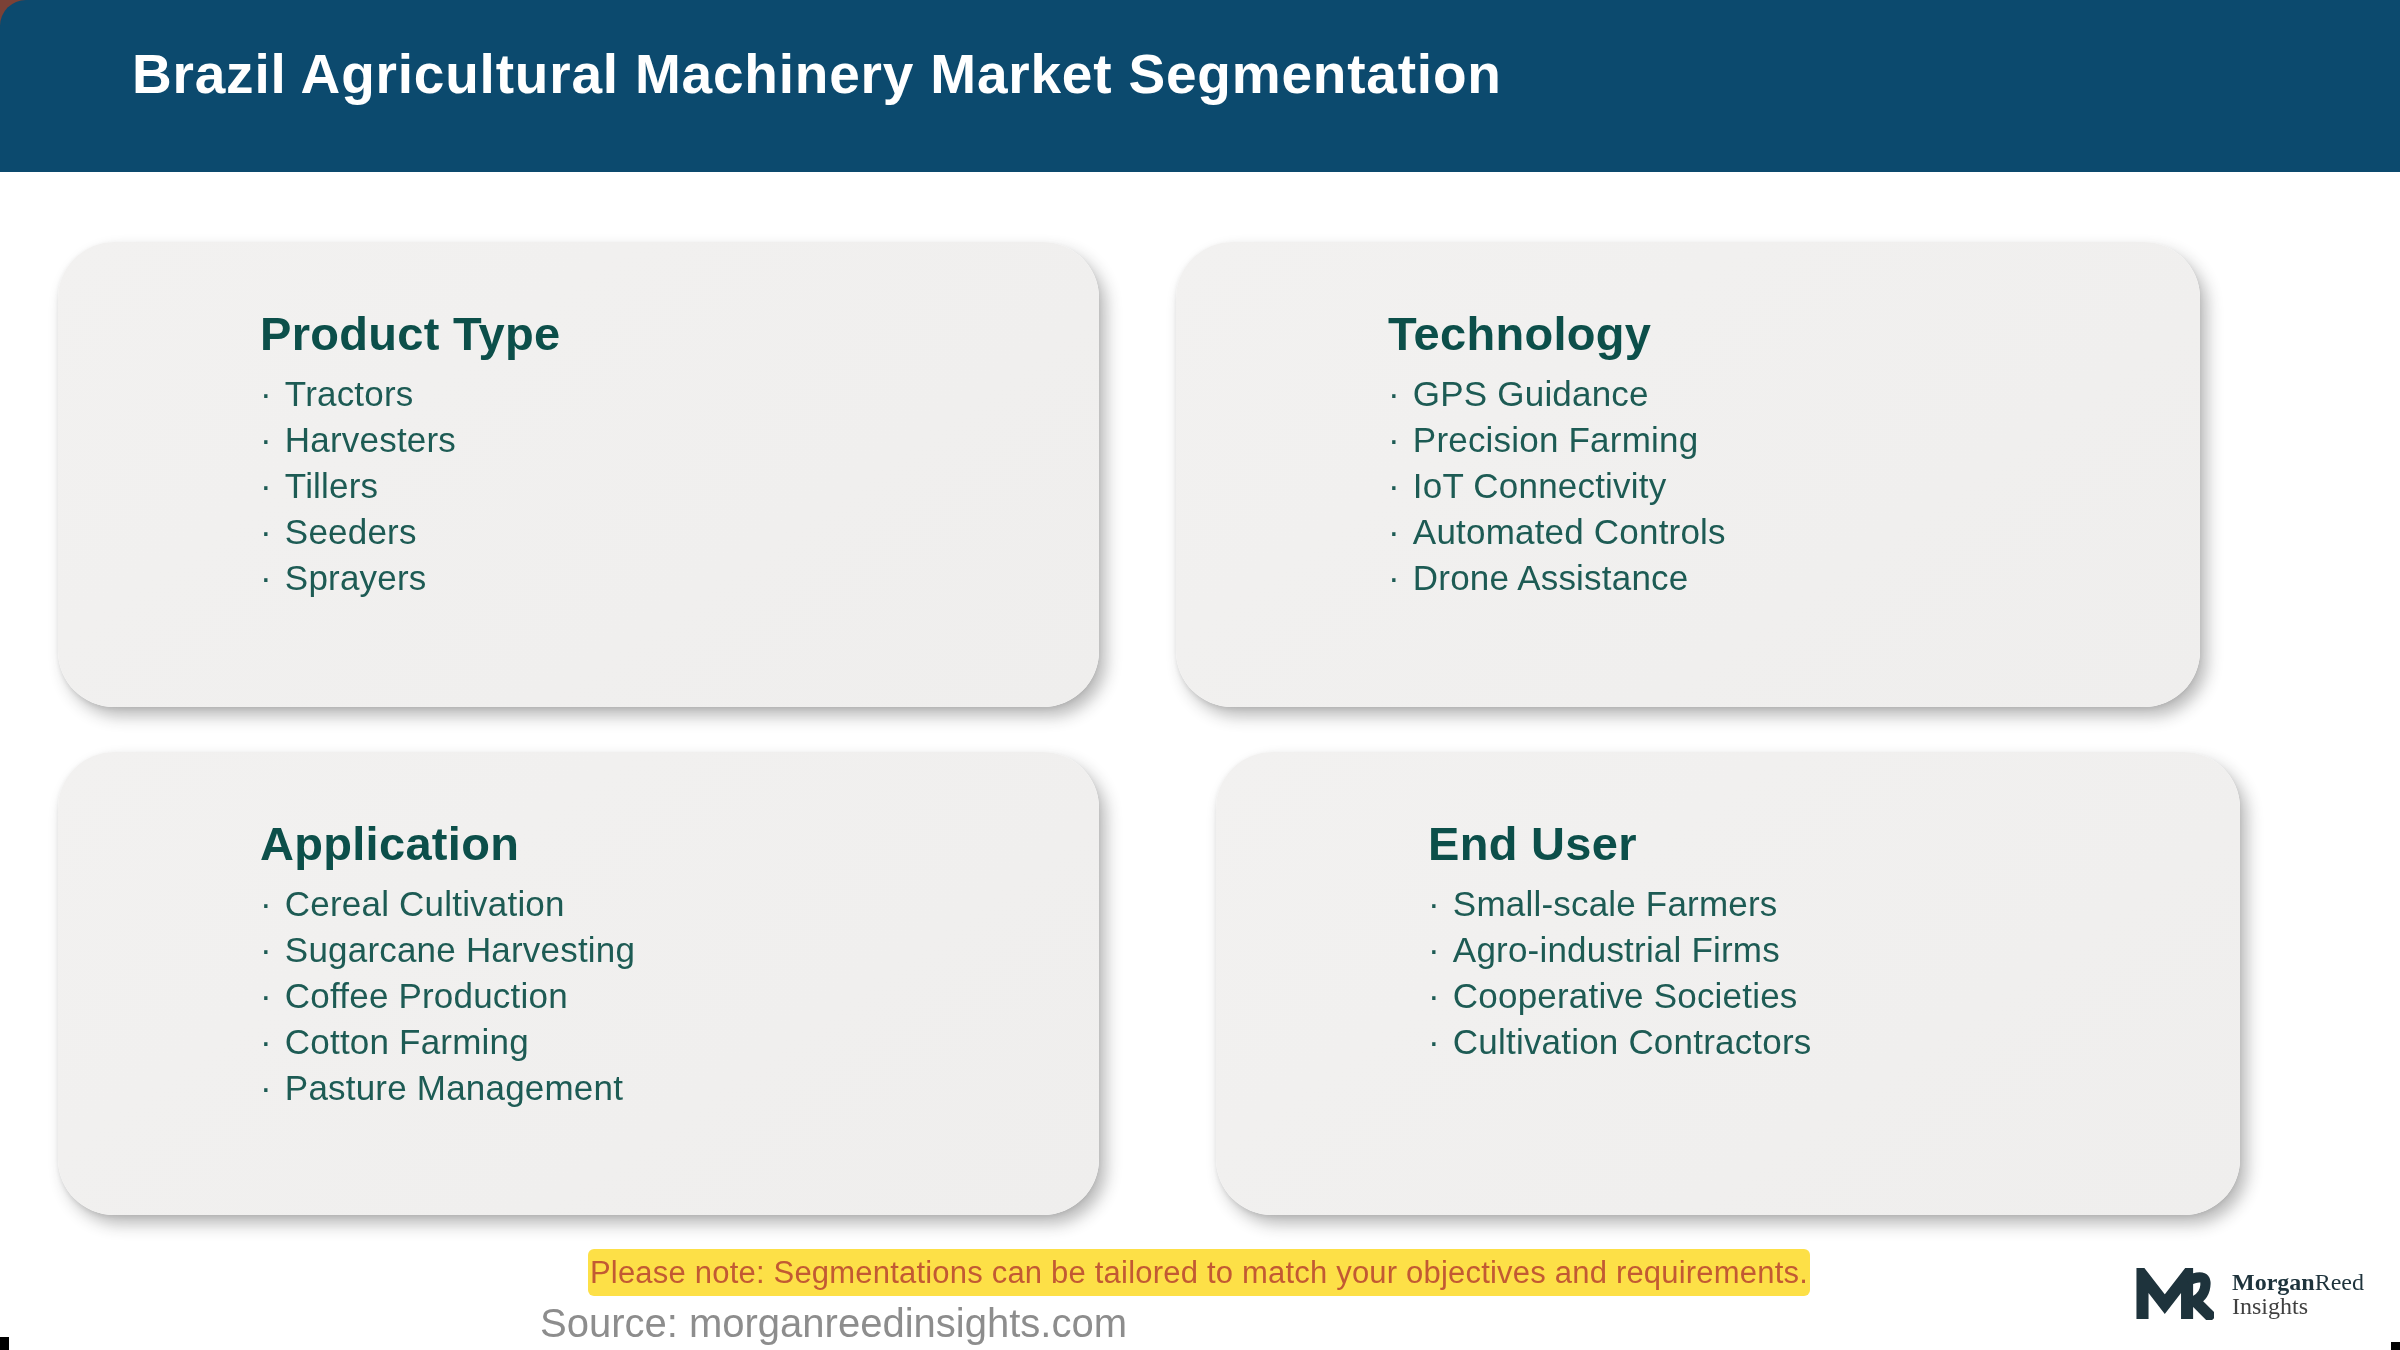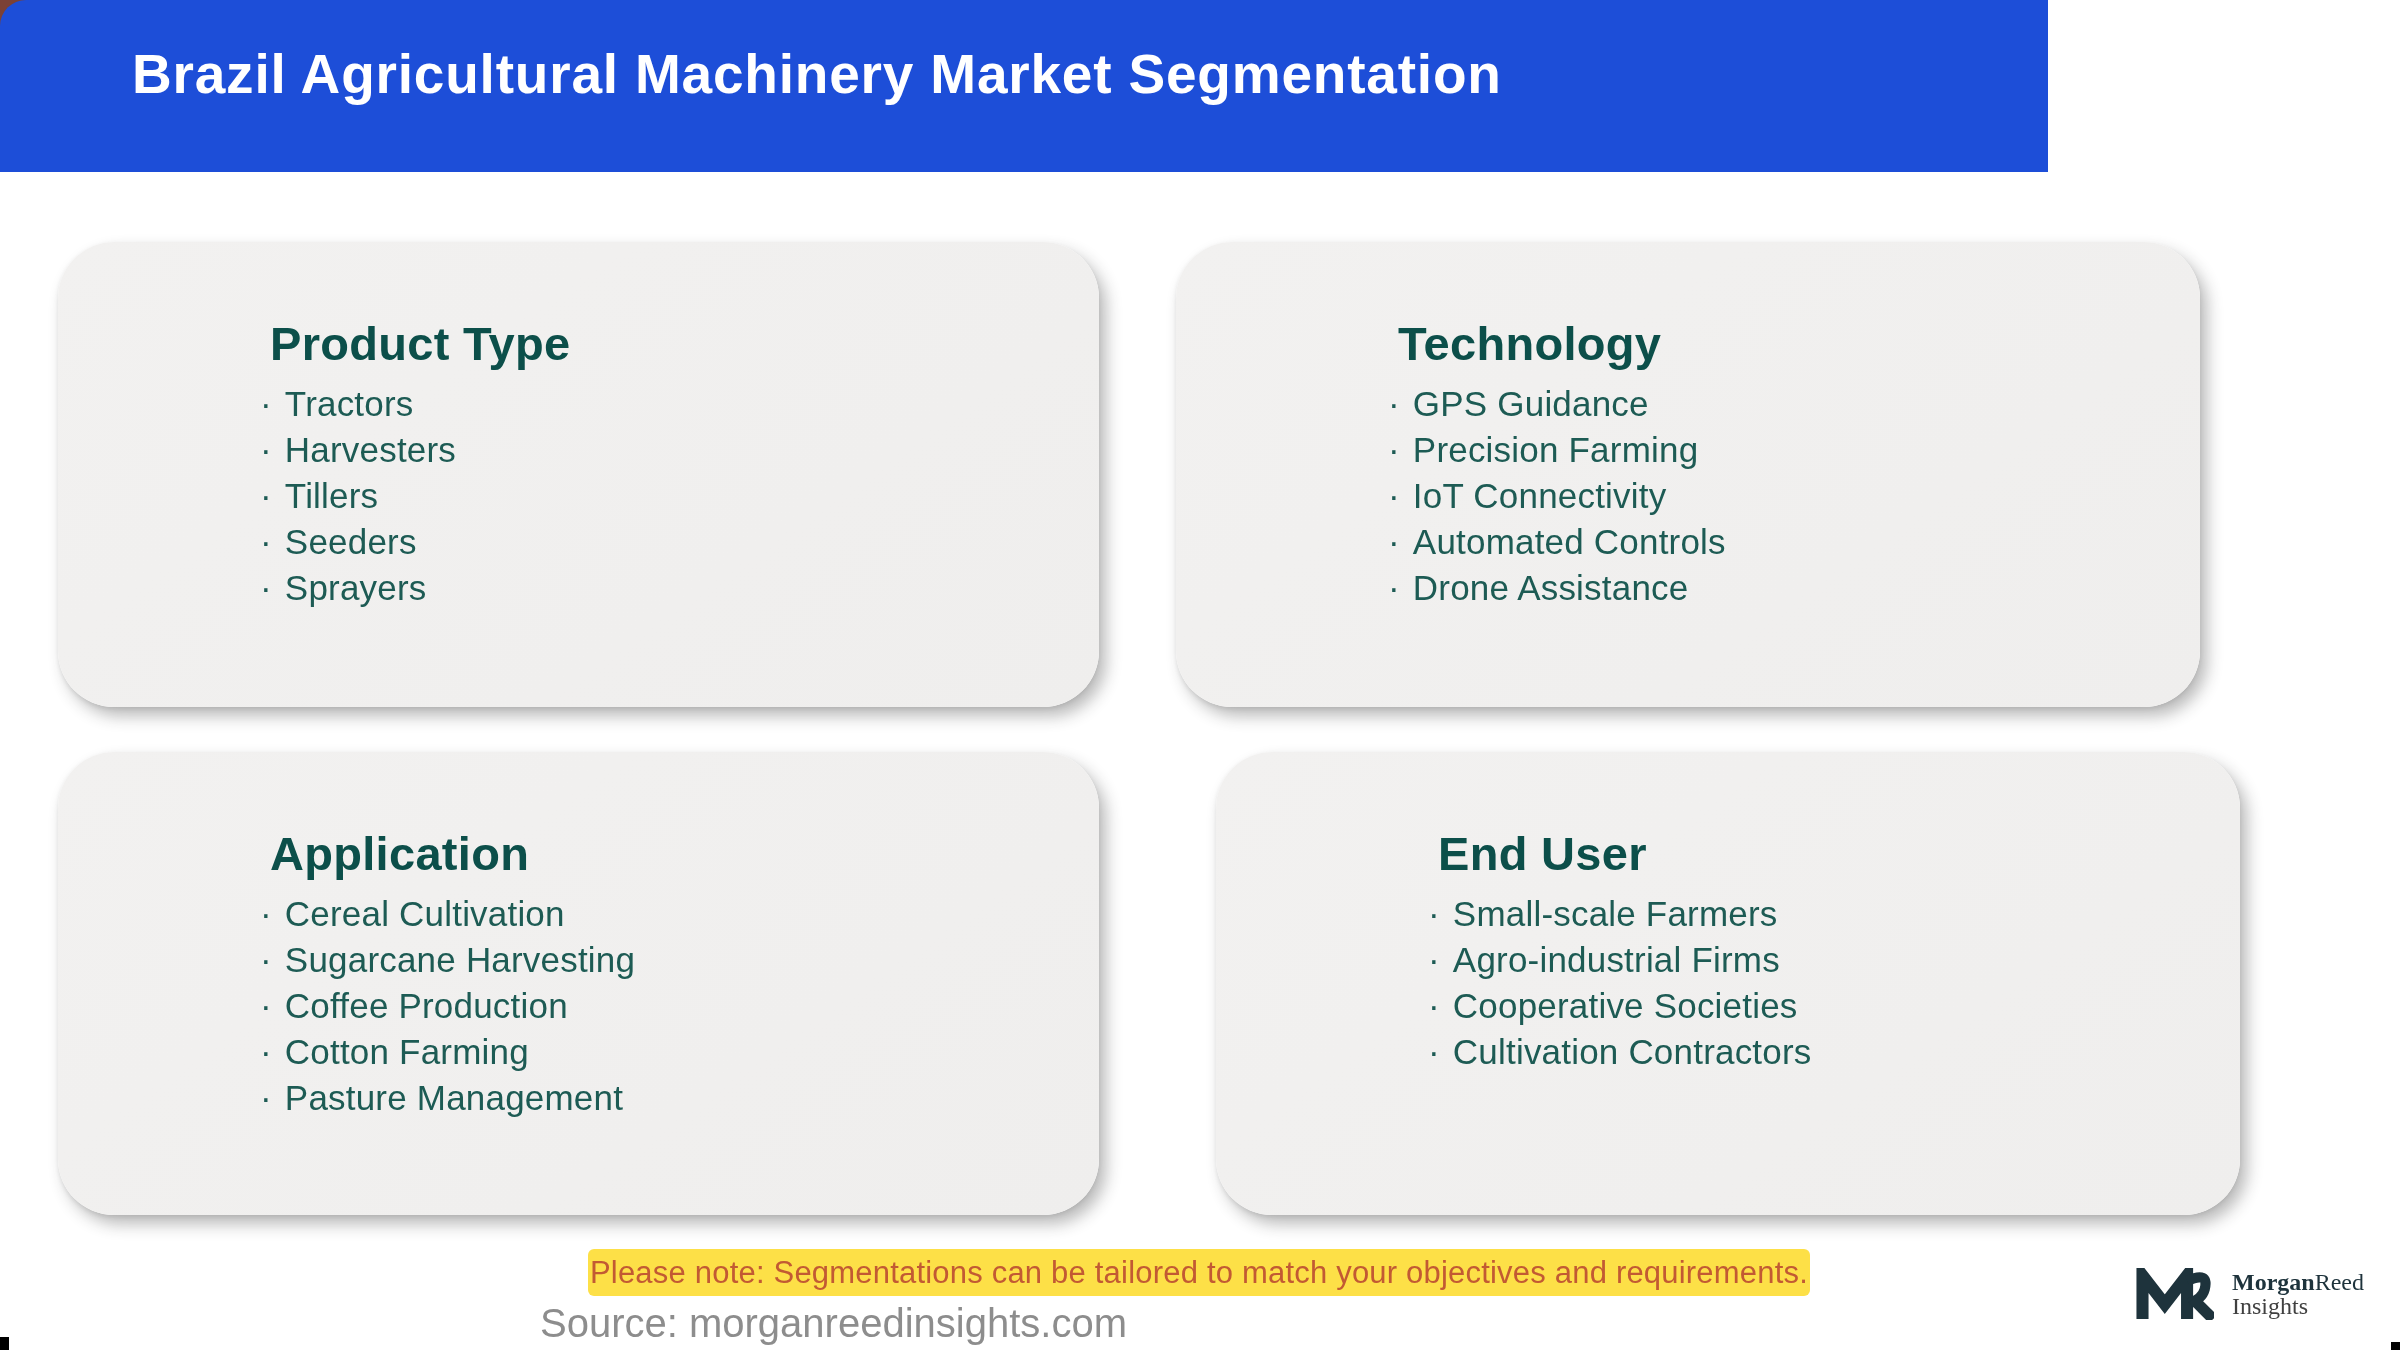--- a/index.html
+++ b/index.html
@@ -11,22 +11,22 @@
   }
   .page{position:absolute;inset:0;}
 
   
   .corner-accent{
     position:absolute;left:0;top:0;width:28px;height:44px;
     background:#7b4136;z-index:1;
   }
 
   .header{
-    position:absolute;left:0;top:0;width:2048px;height:172px;
-    background:#1d4ed8;border-top-left-radius:26px;z-index:2;
+    position:absolute;left:0;top:0;width:2400px;height:172px;
+    background:#0c4a6e;border-top-left-radius:26px;z-index:2;
   }
   .title{
     position:absolute;left:132px;top:42px;margin:0;
     font-size:55px;font-weight:bold;color:#ffffff;letter-spacing:0.8px;
   }
 
   .card{
     position:absolute;
     background:linear-gradient(145deg,#f2f1f0 0%,#efeeed 100%);
     border-radius:56px;
@@ -34,21 +34,21 @@
     box-sizing:border-box;
     padding-top:64px;
     z-index:2;
   }
   .card-1{left:58px;top:242px;width:1041px;height:465px;padding-left:202px;}
   .card-2{left:1176px;top:242px;width:1024px;height:465px;padding-left:212px;}
   .card-3{left:58px;top:752px;width:1041px;height:463px;padding-left:202px;}
   .card-4{left:1216px;top:752px;width:1024px;height:463px;padding-left:212px;}
 
   .card-title{
-    margin:10px;font-size:47px;font-weight:bold;color:#0c4f4a;letter-spacing:0.3px;
+    margin:0;font-size:47px;font-weight:bold;color:#0c4f4a;letter-spacing:0.3px;
   }
   .card-list{
     list-style:none;margin:10px 0 0 0;padding:0;
     font-size:35px;color:#1d5b54;letter-spacing:0.2px;
   }
   .card-list li{height:46px;display:flex;align-items:center;}
   .card-list .dot{margin-right:13px;}
 
   .note-box{
     position:absolute;left:588px;top:1249px;width:1222px;height:47px;

